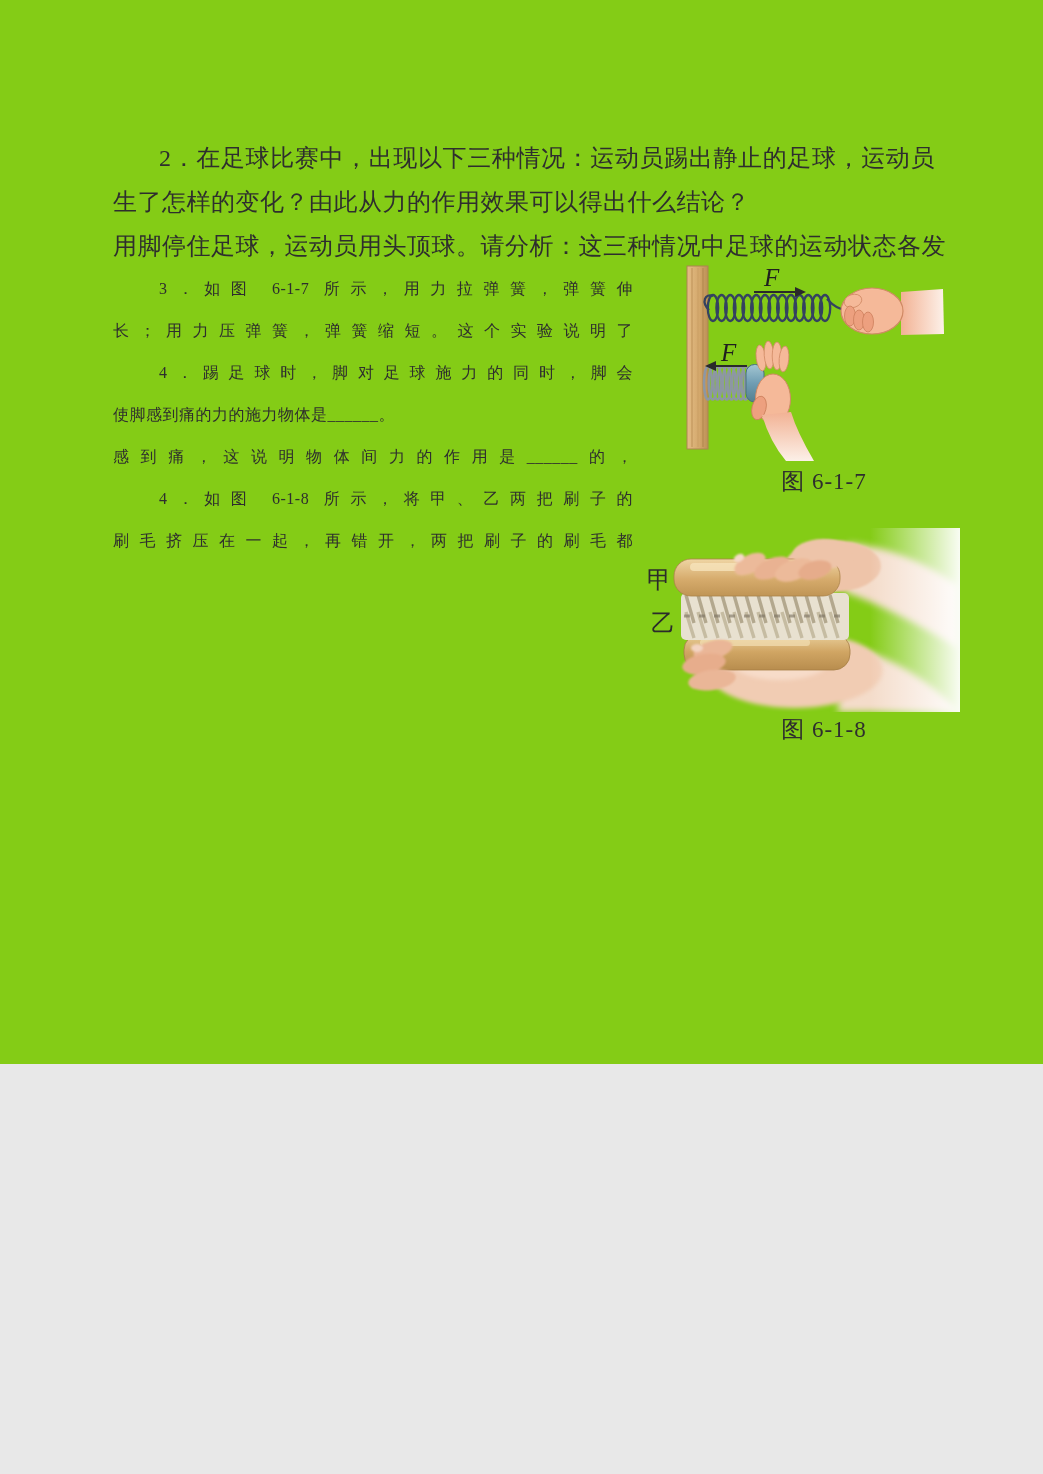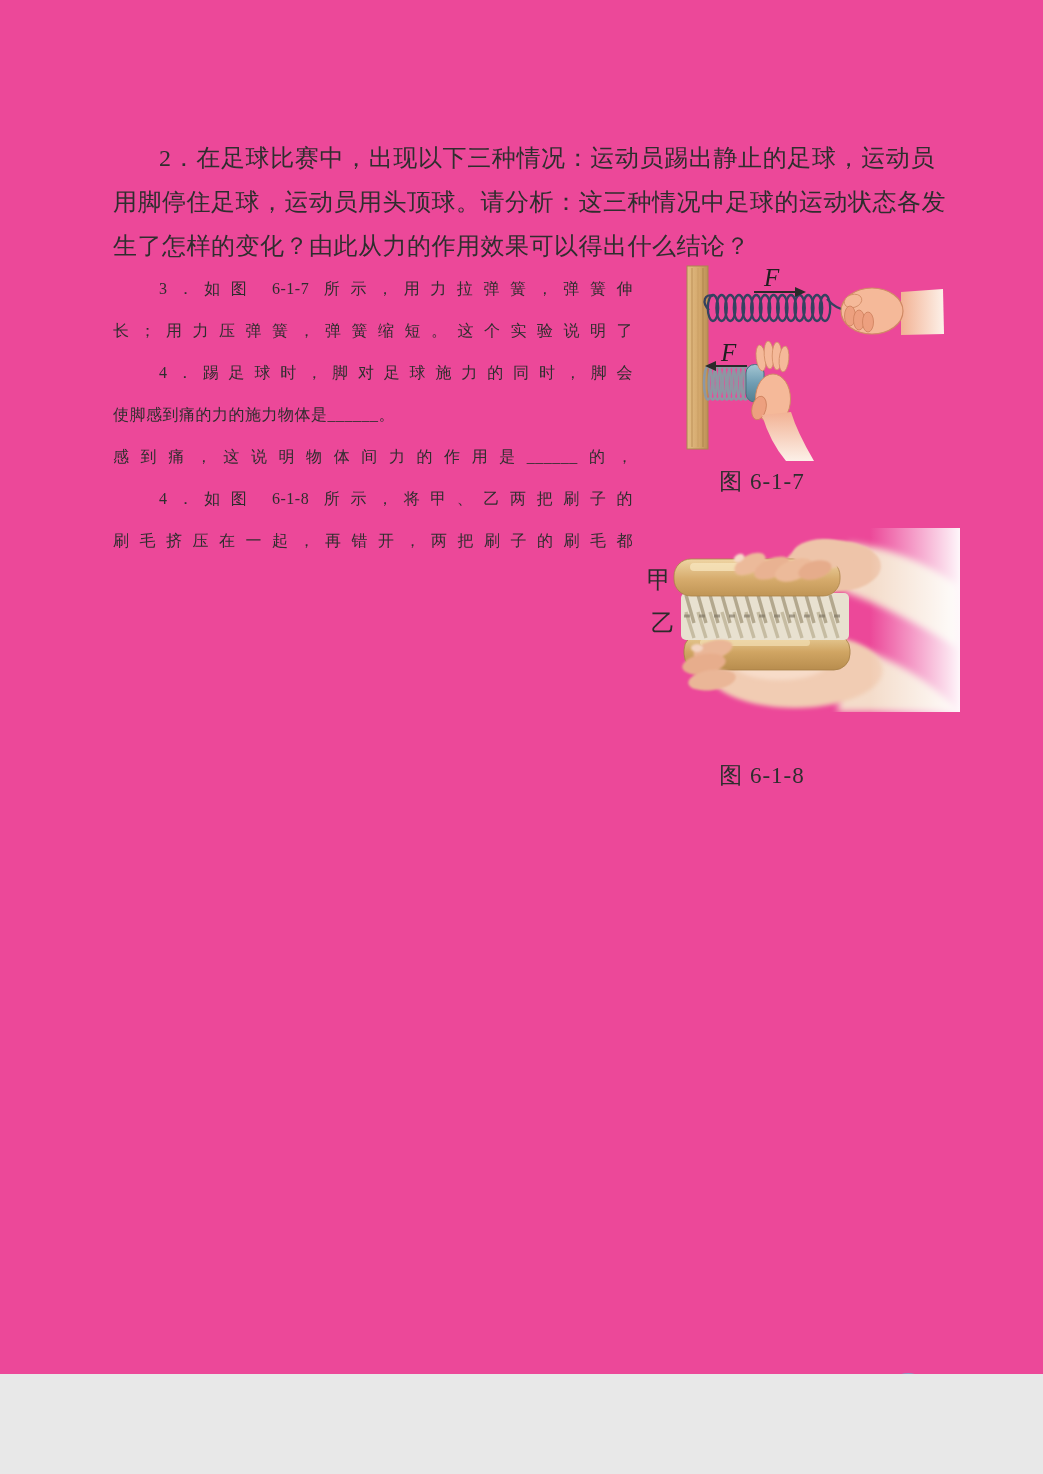--- a/index.html
+++ b/index.html
@@ -1,22 +1,22 @@
 <!DOCTYPE html>
 <html><head>
 <meta charset="utf-8">
 <style>
   * { margin: 0; padding: 0; box-sizing: border-box; }
   html, body { background: #e8e8e8; }
   .page {
     position: relative;
     width: 1043px;
-    height: 1374px;
+    height: 1064px;
     margin: 0 auto;
-    background: #ec4899;
+    background: #84cc16;
     overflow: hidden;
     font-family: "Liberation Serif", "DejaVu Serif", serif;
     color: #2e2e2e;
   }
   
   .q2-block {
     position: absolute;
     left: 113px; top: 136px; width: 822px;
     font-size: 24px; line-height: 44px;
   }
@@ -31,28 +31,28 @@
     letter-spacing: 0.5px;
   }
   .line.j { text-align-last: justify; }
   .line.indent { text-indent: 46px; }
   
   .fig-svg { position: absolute; }
   #fig617 { left: 676px; top: 256px; }
   #fig618 { left: 630px; top: 528px; }
   .fig-caption {
     position: absolute;
-    left: 652px; width: 220px;
+    left: 714px; width: 220px;
     text-align: center;
     font-size: 23px;
     letter-spacing: 1px;
     color: #2e2e2e;
   }
   #cap617 { top: 466px; }
-  #cap618 { top: 714px; margin-top: 46px; }
+  #cap618 { top: 714px; }
   .brush-label {
     position: absolute;
     font-size: 24px;
     color: #2b2b2b;
     z-index: 3;
   }
   #label-jia { left: 647px; top: 564px; }
   #label-yi  { left: 651px; top: 607px; }
   
   .page-badge {
@@ -68,22 +68,22 @@
     color: #ffffff;
   }
 </style>
 </head>
 <body>
 
 <div class="page">
 
   <section class="q2-block">
     <div class="line j indent">2．在足球比赛中，出现以下三种情况：运动员踢出静止的足球，运动员</div>
+    <div class="line">生了怎样的变化？由此从力的作用效果可以得出什么结论？</div>
     <div class="line j">用脚停住足球，运动员用头顶球。请分析：这三种情况中足球的运动状态各发</div>
-    <div class="line">生了怎样的变化？由此从力的作用效果可以得出什么结论？</div>
   </section>
 
   <section class="left-col">
     <div class="line j indent">3．如图 6-1-7 所示，用力拉弹簧，弹簧伸</div>
     <div class="line j">长；用力压弹簧，弹簧缩短。这个实验说明了</div>
     <div class="line j indent">4．踢足球时，脚对足球施力的同时，脚会</div>
     <div class="line">使脚感到痛的力的施力物体是______。</div>
     <div class="line j">感到痛，这说明物体间力的作用是______的，</div>
     <div class="line j indent">4．如图 6-1-8 所示，将甲、乙两把刷子的</div>
     <div class="line j">刷毛挤压在一起，再错开，两把刷子的刷毛都</div>

